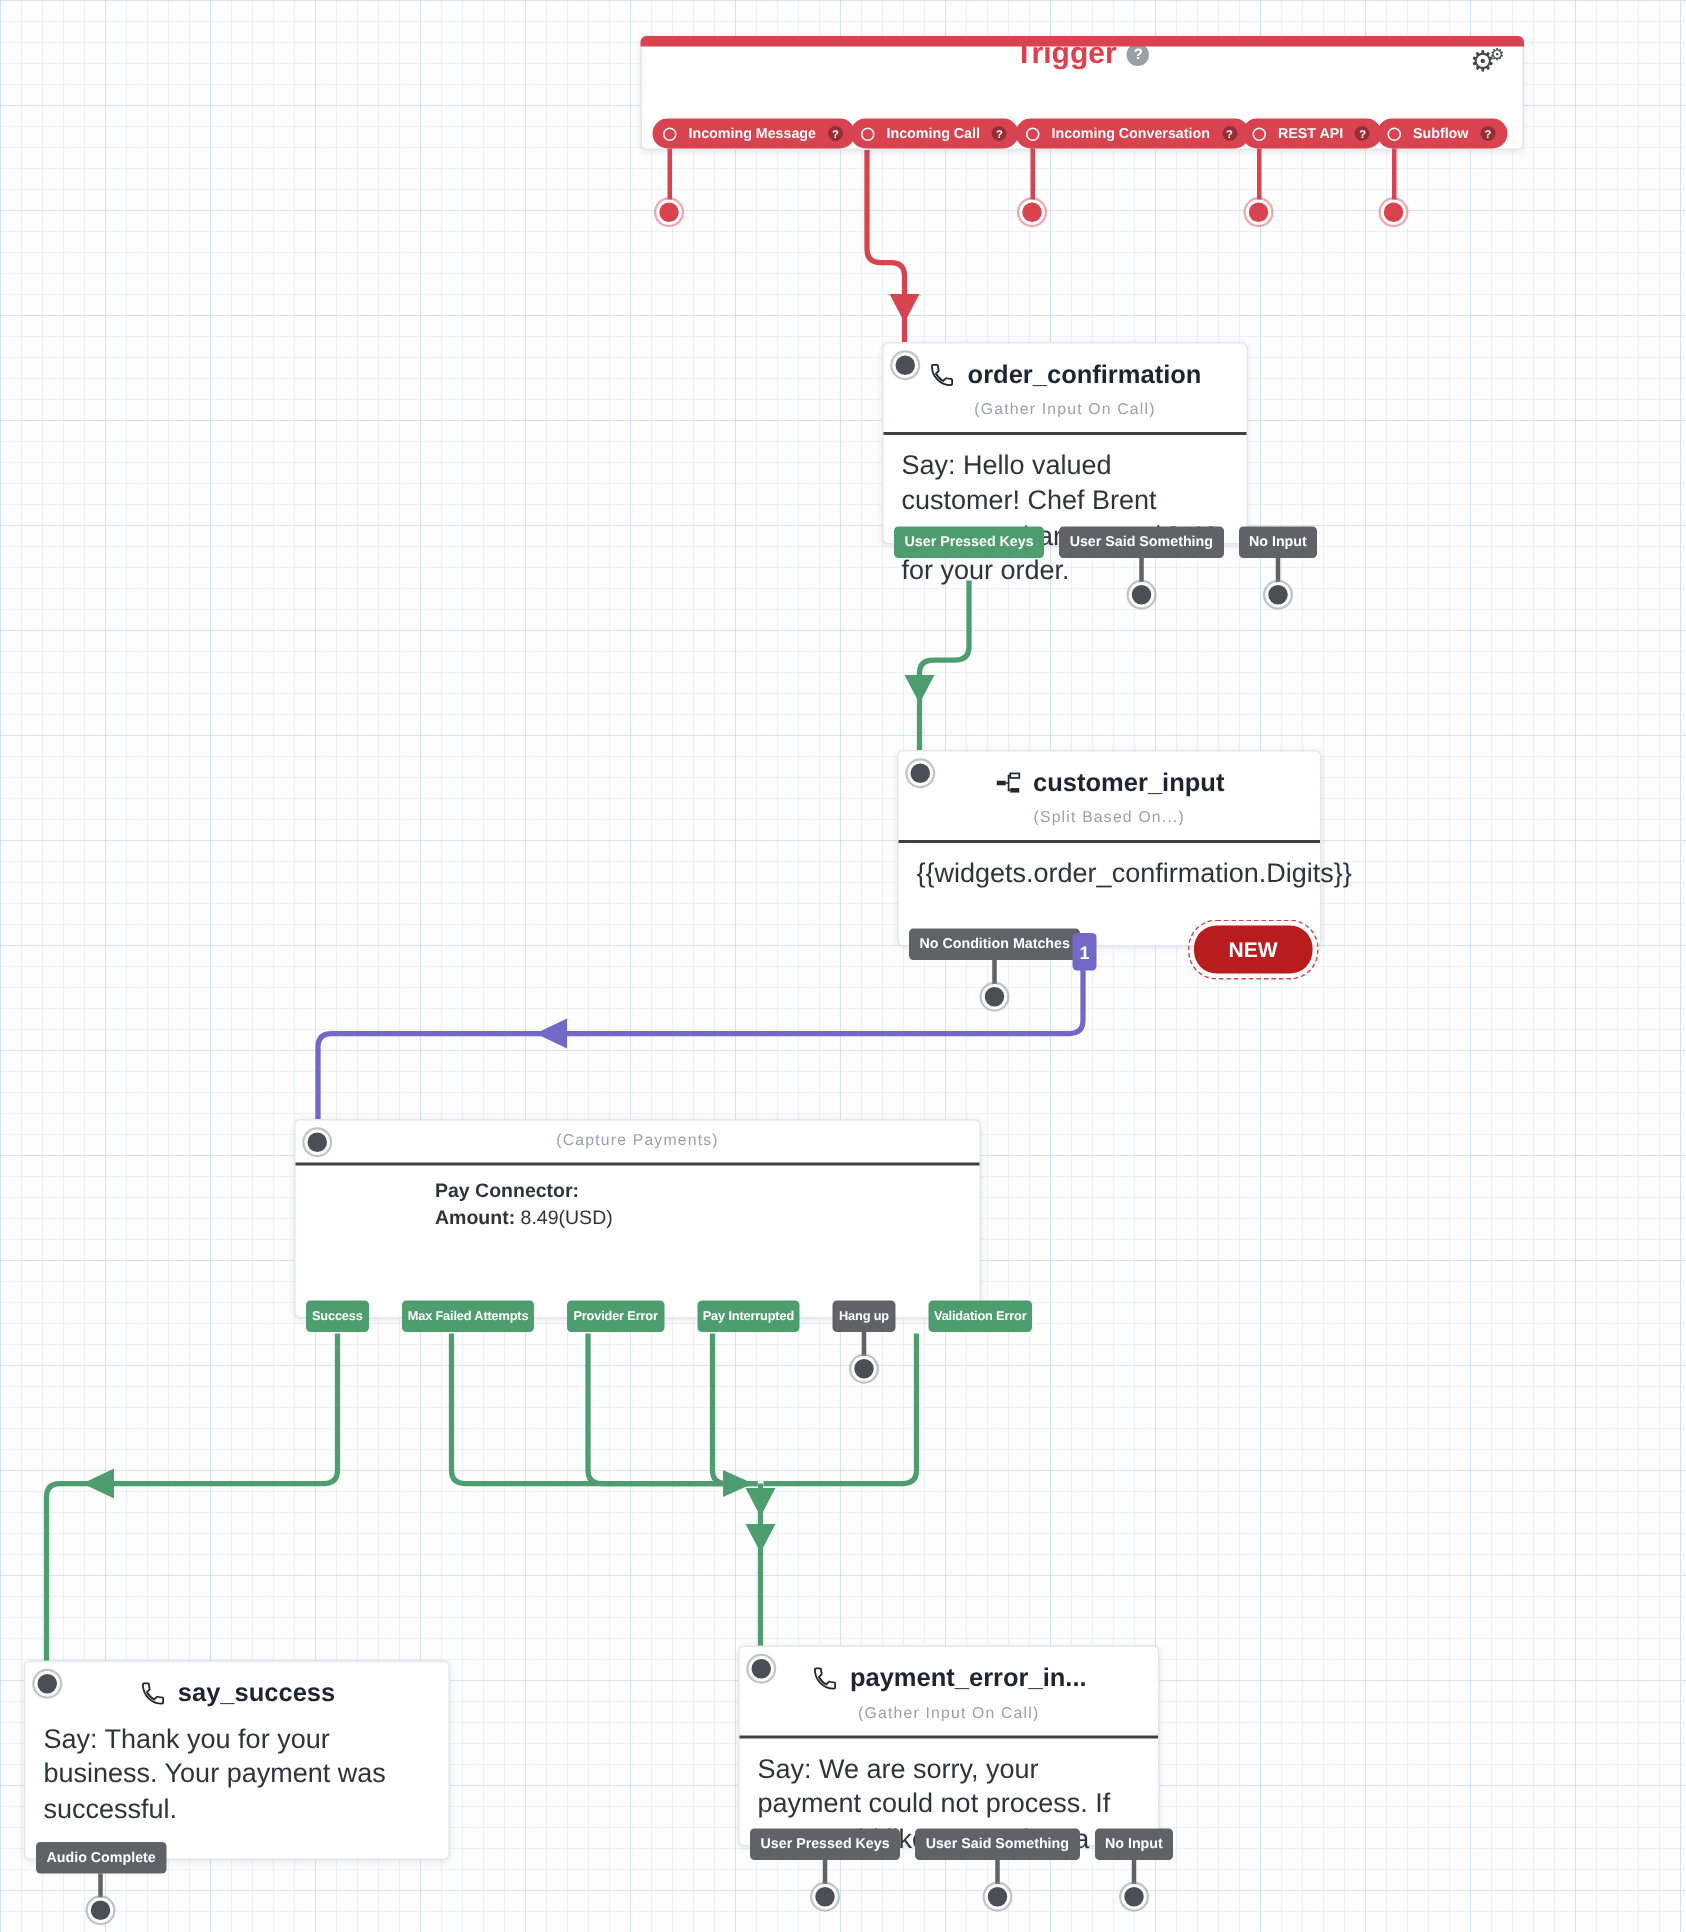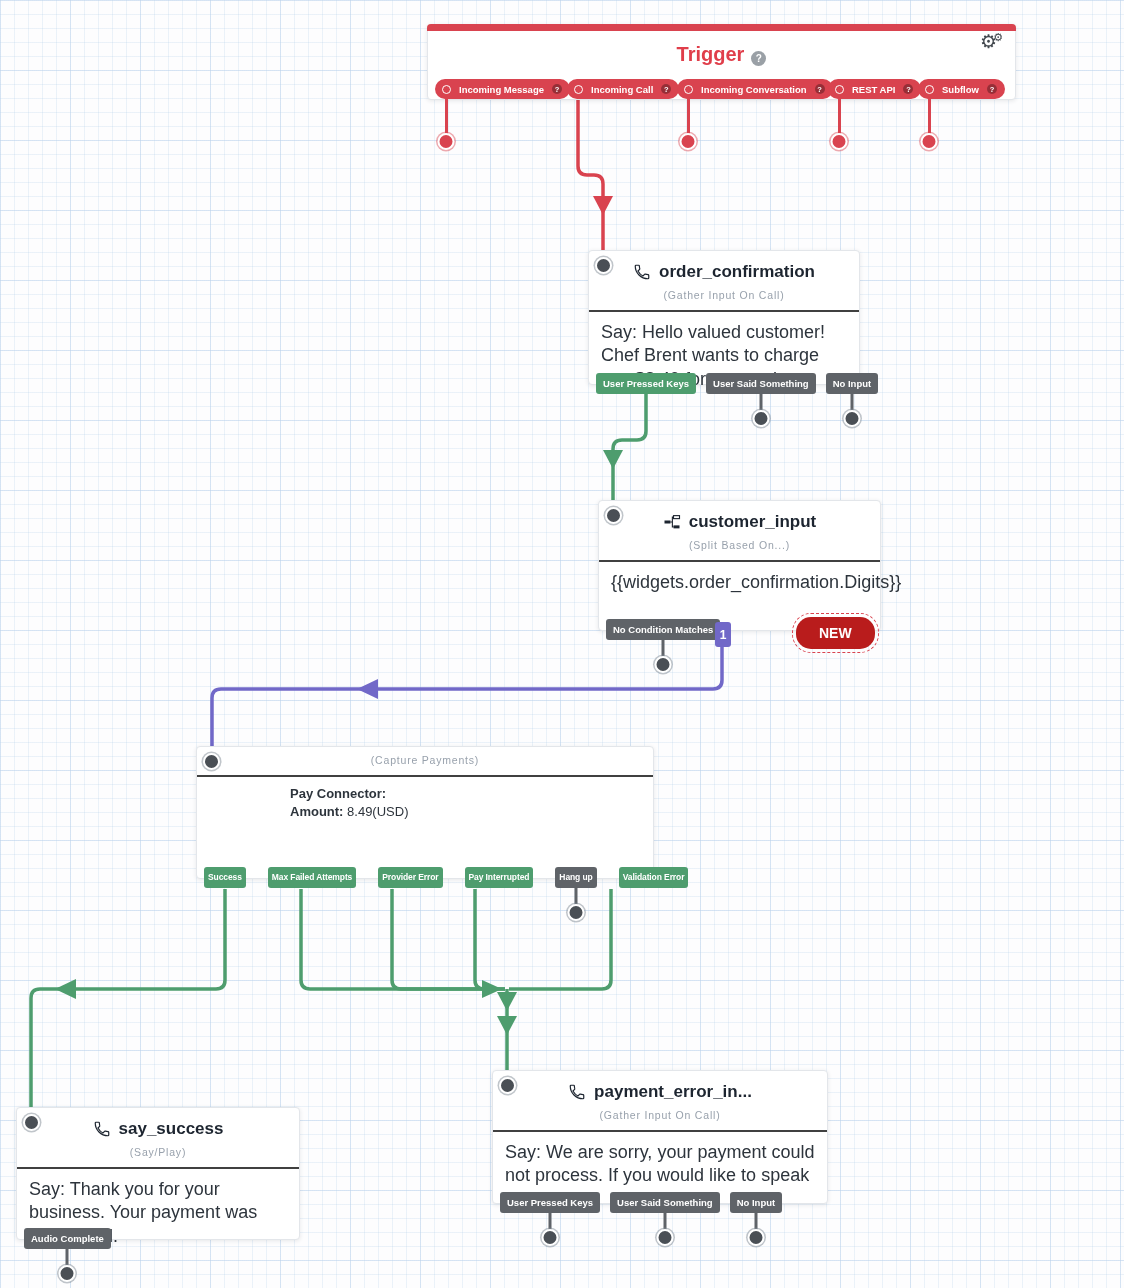--- a/index.html
+++ b/index.html
@@ -36,21 +36,21 @@
   .stub.gray{background:#5f6368;}
   .stub.red{background:#d9434f;}
   .port{width:13px;height:13px;border-radius:50%;background:#4a4f55;border:2.5px solid #fff;
         box-shadow:0 0 0 1.5px rgba(130,140,150,.5);box-sizing:content-box;z-index:4;}
   .port.under{position:absolute;top:calc(100% + 16px);left:50%;transform:translateX(-50%);}
   .port.red{background:#d9434f;box-shadow:0 0 0 1.5px rgba(217,67,79,.45);}
   .port.in{position:absolute;top:6px;left:6px;}
   
   .trigger-bar{position:absolute;top:-1px;left:-1px;right:-1px;height:7px;background:#d9434f;
                border-radius:4px 4px 0 0;}
-  .trigger-title-row{display:flex;justify-content:center;align-items:flex-end;gap:7px;margin-top:18px;}
+  .trigger-title-row{display:flex;justify-content:center;align-items:center;gap:7px;}
   .trigger-title{font-size:20px;font-weight:600;color:#e03e4a;}
   .help-circle{width:15px;height:15px;border-radius:50%;background:#9aa0a6;color:#fff;font-size:10px;
                font-weight:700;display:flex;align-items:center;justify-content:center;}
   .gears{position:absolute;top:7px;right:12px;color:#41474d;font-size:19px;line-height:1;cursor:pointer;}
   .gears .g-small{font-size:11px;vertical-align:top;margin-left:-4px;}
   .pill{position:absolute;top:54px;height:20px;border-radius:10px;background:#d9434f;display:flex;
         align-items:center;gap:8px;padding:0 8px 0 7px;color:#fff;font-size:9.5px;font-weight:700;
         white-space:nowrap;box-sizing:border-box;}
   .pill-circle{width:9px;height:9px;border-radius:50%;border:1.5px solid #fff;box-sizing:border-box;flex:none;}
   .pill-q,.btn-q{width:10px;height:10px;border-radius:50%;background:rgba(0,0,0,.30);color:#fff;
@@ -141,21 +141,21 @@
     </div>
     <div class="pill" style="left:490px">
       <span class="pill-circle"></span>
       <span>Subflow</span>
       <span class="pill-q">?</span>
       <span class="stub red"></span>
       <span class="port red under"></span>
     </div>
   </div>
 
-  <div class="card" style="left:588px;top:250px;width:272px;height:135px">
+  <div class="card" style="left:588px;top:228px;width:244px;height:135px">
     <span class="port in"></span>
     <div class="w-title">
       <span class="w-icon">
         <svg viewBox="0 0 24 24" width="18" height="18">
             <path d="M20 15.5c-1.2 0-2.4-.2-3.6-.6-.3-.1-.7 0-1 .2l-2.2 2.2c-2.8-1.4-5.1-3.8-6.6-6.6l2.2-2.2c.3-.3.4-.7.2-1-.3-1.1-.5-2.3-.5-3.5 0-.6-.4-1-1-1H4c-.6 0-1 .4-1 1 0 9.4 7.6 17 17 17 .6 0 1-.4 1-1v-3.5c0-.6-.4-1-1-1z" fill="none" stroke="#1d2530" stroke-width="1.6" stroke-linejoin="round"></path>
           </svg>
       </span>
       <span>order_confirmation</span>
     </div>
     <div class="w-type">(Gather Input On Call)</div>
@@ -221,31 +221,30 @@
   <div class="card" style="left:16px;top:1107px;width:284px;height:133px">
     <span class="port in"></span>
     <div class="w-title">
       <span class="w-icon">
         <svg viewBox="0 0 24 24" width="18" height="18">
             <path d="M20 15.5c-1.2 0-2.4-.2-3.6-.6-.3-.1-.7 0-1 .2l-2.2 2.2c-2.8-1.4-5.1-3.8-6.6-6.6l2.2-2.2c.3-.3.4-.7.2-1-.3-1.1-.5-2.3-.5-3.5 0-.6-.4-1-1-1H4c-.6 0-1 .4-1 1 0 9.4 7.6 17 17 17 .6 0 1-.4 1-1v-3.5c0-.6-.4-1-1-1z" fill="none" stroke="#1d2530" stroke-width="1.6" stroke-linejoin="round"></path>
           </svg>
       </span>
       <span>say_success</span>
     </div>
-    <div class="w-type">(Say/Play)</div>
     <div class="w-body">Say: Thank you for your business. Your payment was successful.</div>
     <div class="t-row">
       <span class="t-btn grayb"><span>Audio Complete</span>
         <span class="stub gray"></span>
         <span class="port under"></span>
       </span>
     </div>
   </div>
 
-  <div class="card" style="left:492px;top:1070px;width:336px;height:134px">
+  <div class="card" style="left:492px;top:1097px;width:281px;height:134px">
     <span class="port in"></span>
     <div class="w-title">
       <span class="w-icon">
         <svg viewBox="0 0 24 24" width="18" height="18">
             <path d="M20 15.5c-1.2 0-2.4-.2-3.6-.6-.3-.1-.7 0-1 .2l-2.2 2.2c-2.8-1.4-5.1-3.8-6.6-6.6l2.2-2.2c.3-.3.4-.7.2-1-.3-1.1-.5-2.3-.5-3.5 0-.6-.4-1-1-1H4c-.6 0-1 .4-1 1 0 9.4 7.6 17 17 17 .6 0 1-.4 1-1v-3.5c0-.6-.4-1-1-1z" fill="none" stroke="#1d2530" stroke-width="1.6" stroke-linejoin="round"></path>
           </svg>
       </span>
       <span>payment_error_in...</span>
     </div>
     <div class="w-type">(Gather Input On Call)</div>

